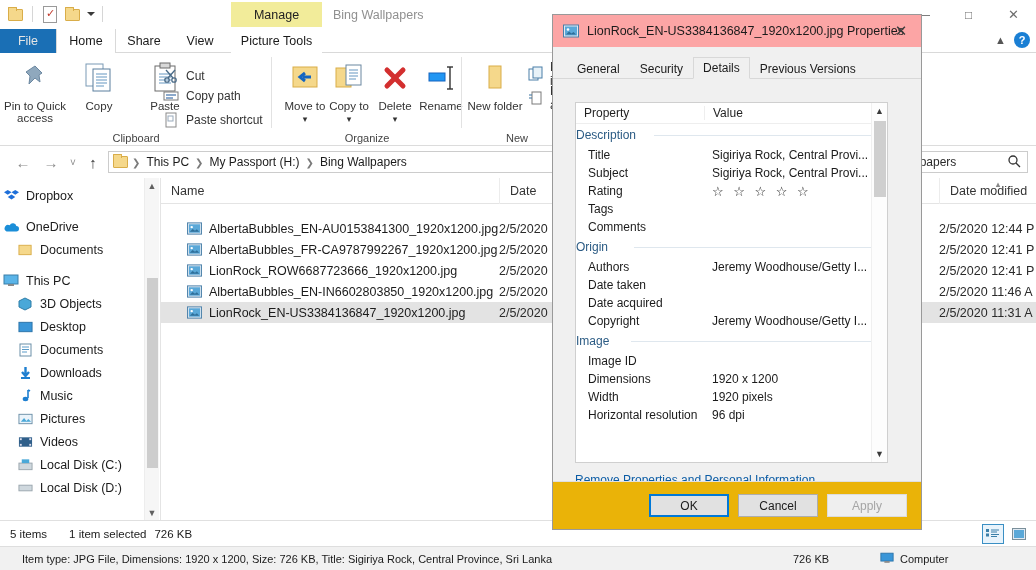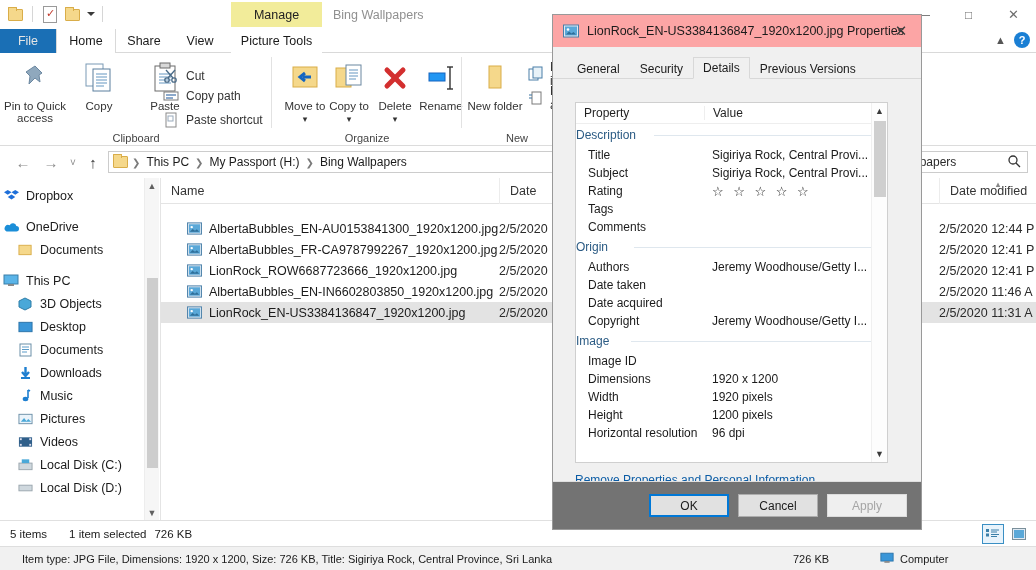--- a/index.html
+++ b/index.html
@@ -284,21 +284,21 @@
   .dlg-vscroll .a { height: 16px; display: flex; align-items: center; justify-content: center;
     font-size: 9px; color: #3a3a3a; }
   .dlg-vscroll .a.bot { position: absolute; bottom: 0; width: 100%; }
   .dlg-vscroll .th { position: absolute; left: 2px; top: 18px; width: 12px; height: 76px; background: #cfcfcf; }
   .dlg-link {
     position: absolute; left: 22px; top: 458px; font-size: 12px; color: #0b5ca5;
     text-decoration: underline; cursor: pointer;
   }
   .dlg-buttons {
     position: absolute; left: 0; bottom: 0; width: 100%; height: 48px;
-    background: #737373; border-top: 1px solid #dfdfdf;
+    background: #eab308; border-top: 1px solid #dfdfdf;
     display: flex; align-items: center; justify-content: flex-end; padding-right: 14px; gap: 9px;
   }
   .dbtn {
     width: 80px; height: 23px; font-size: 12px; background: #e1e1e1;
     border: 1px solid #adadad; display: flex; align-items: center; justify-content: center; color: #1b1b1b;
   }
   .dbtn.default { border: 2px solid #0078d7; background: #e1e1e1; }
   .dbtn.disabled { color: #a5a5a5; background: #efefef; border-color: #dcdcdc; }
   .dlg-body-bg {
     position: absolute; left: 0; top: 54px; right: 0; bottom: 48px; background: #f0f0f0; z-index: -1;
@@ -948,24 +948,20 @@
       </div>
       <div class="prow">
         <span class="pk">Dimensions</span>
         <span class="pv">1920 x 1200</span>
       </div>
       <div class="prow">
         <span class="pk">Width</span>
         <span class="pv">1920 pixels</span>
       </div>
       <div class="prow">
-        <span class="pk">Height</span>
-        <span class="pv">1200 pixels</span>
-      </div>
-      <div class="prow">
         <span class="pk">Horizontal resolution</span>
         <span class="pv">96 dpi</span>
       </div>
 
       <div class="dlg-vscroll">
         <div class="a">▲</div>
         <div class="th"></div>
         <div class="a bot">▼</div>
       </div>
     </div>

